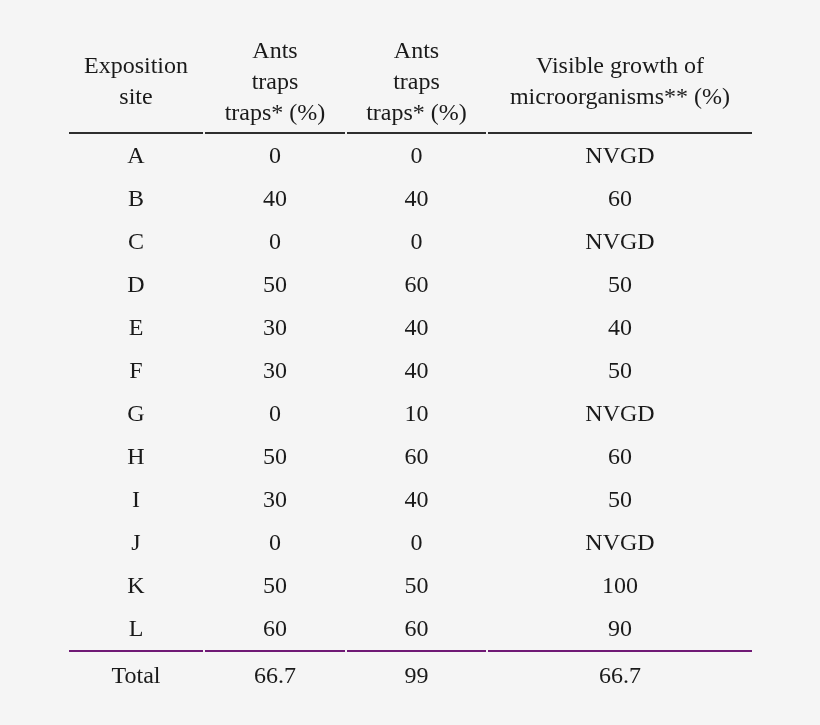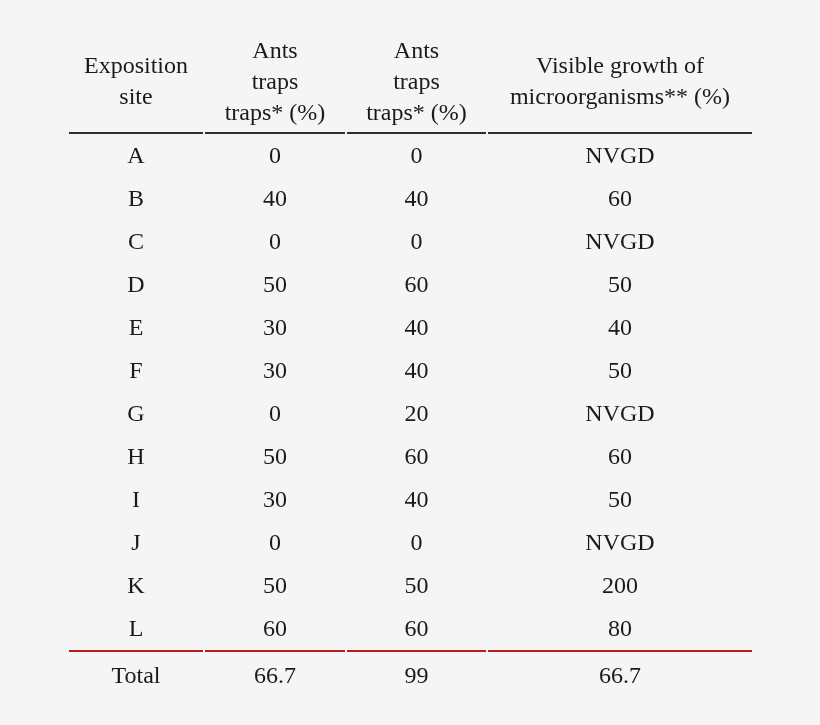--- a/index.html
+++ b/index.html
@@ -42,21 +42,21 @@
     border-bottom: 2px solid #2e2e2e;
   }
   thead .hline { display: block; }
   tbody td {
     height: 43px;
     line-height: 43px;
   }
   tfoot td {
     height: 47px;
     line-height: 47px;
-    border-top: 2px solid #b91c1c;
+    border-top: 2px solid #701a75;
   }
 </style>
 </head>
 <body>
 
 <div class="page">
   <table class="data-table">
     <colgroup>
       <col class="c1">
         <col class="c2">
@@ -118,21 +118,21 @@
       </tr>
       <tr>
         <td>F</td>
         <td>30</td>
         <td>40</td>
         <td>50</td>
       </tr>
       <tr>
         <td>G</td>
         <td>0</td>
-        <td>20</td>
+        <td>10</td>
         <td>NVGD</td>
       </tr>
       <tr>
         <td>H</td>
         <td>50</td>
         <td>60</td>
         <td>60</td>
       </tr>
       <tr>
         <td>I</td>
@@ -143,27 +143,27 @@
       <tr>
         <td>J</td>
         <td>0</td>
         <td>0</td>
         <td>NVGD</td>
       </tr>
       <tr>
         <td>K</td>
         <td>50</td>
         <td>50</td>
-        <td>200</td>
+        <td>100</td>
       </tr>
       <tr>
         <td>L</td>
         <td>60</td>
         <td>60</td>
-        <td>80</td>
+        <td>90</td>
       </tr>
     </tbody>
     <tfoot>
       <tr>
         <td>Total</td>
         <td>66.7</td>
         <td>99</td>
         <td>66.7</td>
       </tr>
     </tfoot>

